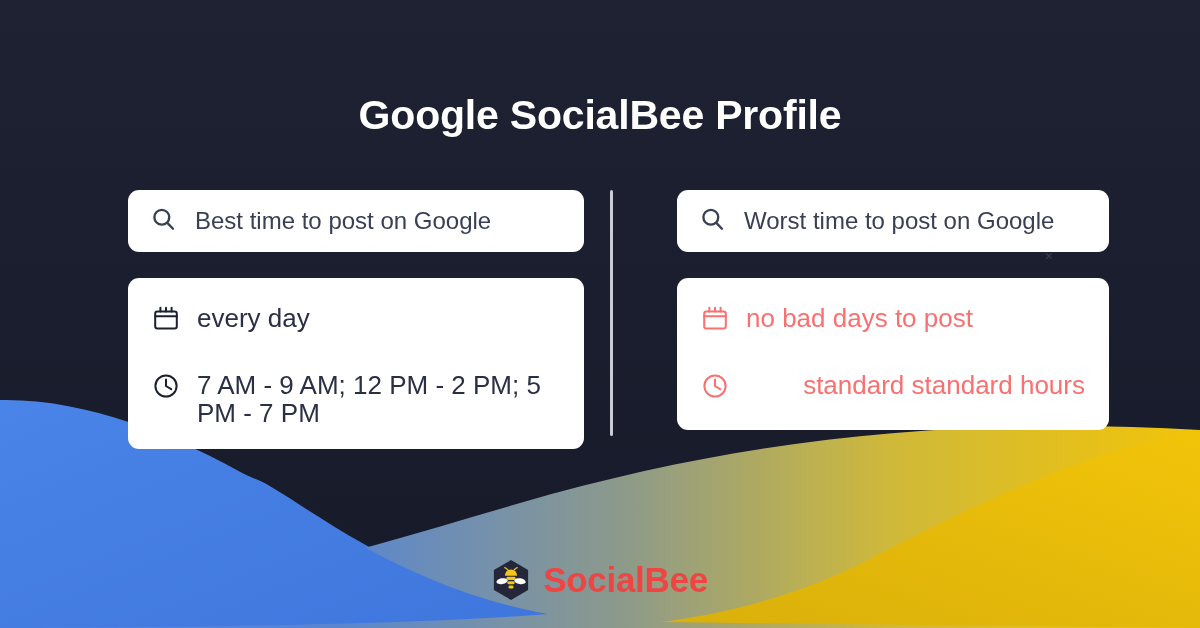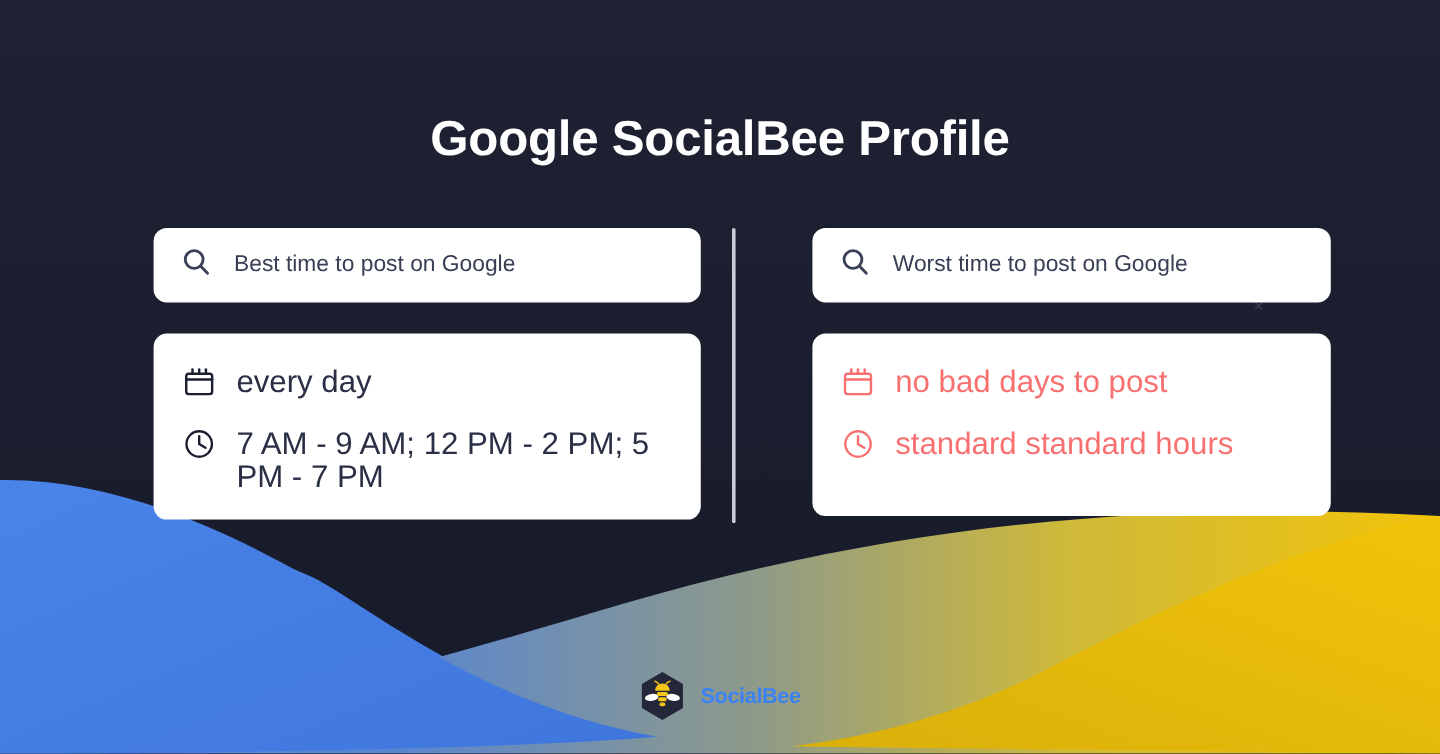--- a/index.html
+++ b/index.html
@@ -78,39 +78,39 @@
     background: #ffffff;
     border-radius: 11px;
     height: 62px;
     display: flex;
     align-items: center;
     padding: 0 22px;
     gap: 18px;
   }
 
   .search-text {
-    font-size: 19px;
+    font-size: 24px;
     color: #394056;
     white-space: nowrap;
   }
 
   .result-card {
     margin-top: 26px;
     background: #ffffff;
     border-radius: 11px;
     min-height: 152px;
     padding: 26px 24px 22px 24px;
   }
 
   .result-row {
     display: flex;
     align-items: flex-start;
     gap: 17px;
   }
-  .result-row + .result-row { margin-top: 22px; }
+  .result-row + .result-row { margin-top: 38px; justify-content: space-between; }
 
   .result-row .row-icon {
     flex: 0 0 auto;
     width: 28px;
     height: 28px;
     margin-top: 1px;
   }
 
   .result-text {
     font-size: 26px;
@@ -126,23 +126,23 @@
     left: 0;
     top: 559px;
     width: 1200px;
     display: flex;
     align-items: center;
     justify-content: center;
     gap: 13px;
   }
   #footer-logo-mark { width: 38px; height: 42px; display:block; }
   #footer-logo-text {
-    font-size: 18px;
+    font-size: 35px;
     font-weight: bold;
-    color: #3b82f6;
+    color: #ef4444;
     letter-spacing: -0.3px;
   }
 </style>
 </head>
 <body>
 
 <svg id="bg-layer" viewBox="0 0 1200 628" preserveAspectRatio="none">
   <defs>
     <linearGradient id="gradDark" x1="0" y1="0" x2="0" y2="1">
       <stop offset="0%" stop-color="#1e2233"></stop>

